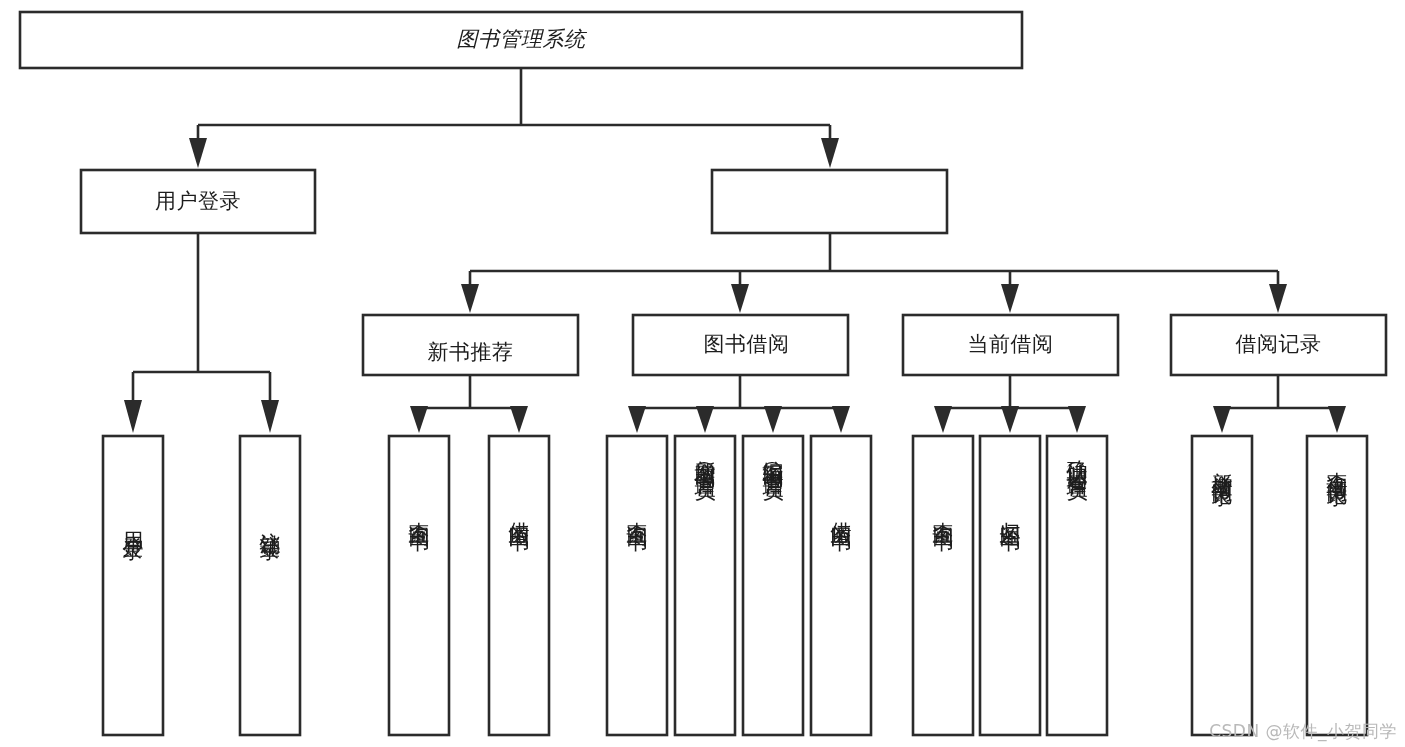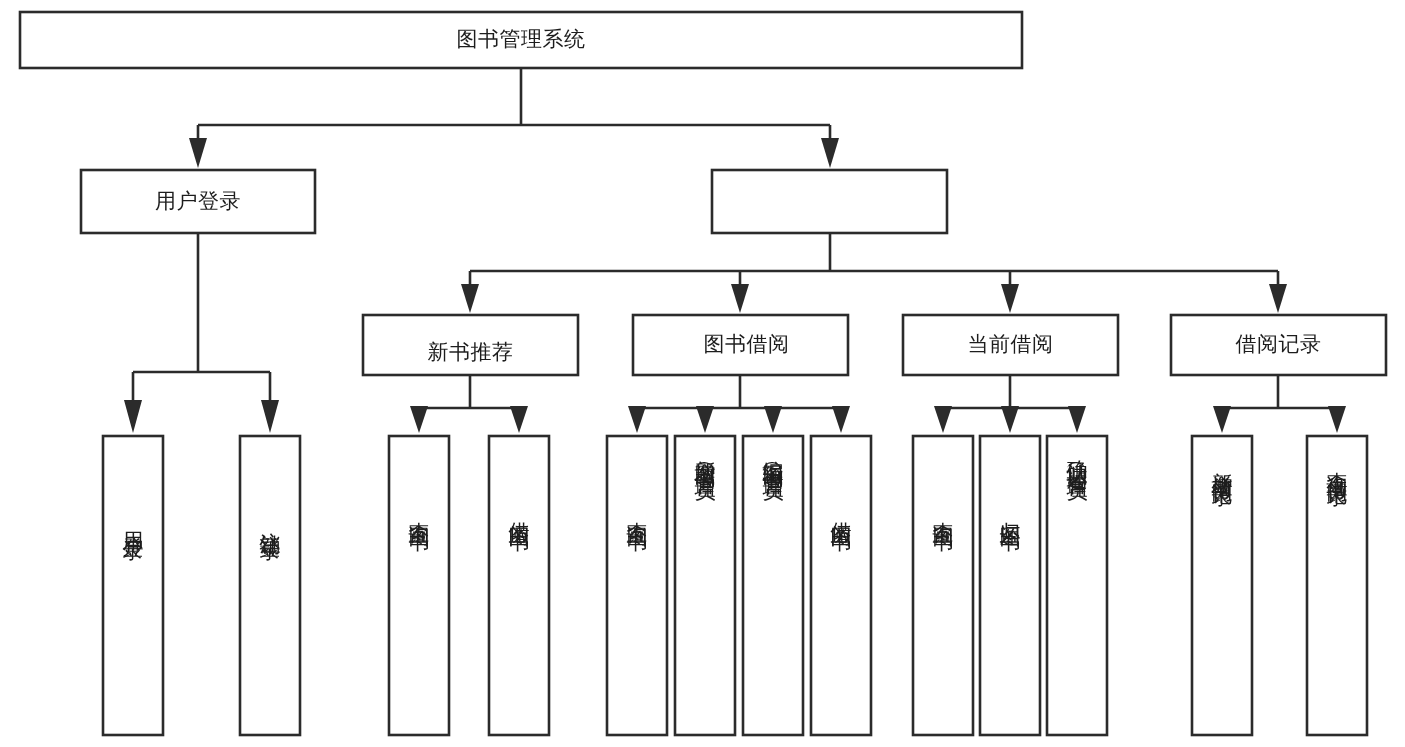--- a/index.html
+++ b/index.html
@@ -170,21 +170,21 @@
 
     <rect class="node-rect" x="913" y="436" width="60" height="299"></rect>
     <rect class="node-rect" x="980" y="436" width="60" height="299"></rect>
     <rect class="node-rect" x="1047" y="436" width="60" height="299"></rect>
 
     <rect class="node-rect" x="1192" y="436" width="60" height="299"></rect>
     <rect class="node-rect" x="1307" y="436" width="60" height="299"></rect>
 
   </svg>
 
-  <div class="node-label horizontal" style="left:20px;  top:12px;  width:1002px; height:56px;">图书管理系统</div>
+  <div class="node-label horizontal" style="left:20px;  top:12px;  width:1002px; height:56px;font-style:italic;">图书管理系统</div>
 
   <div class="node-label horizontal" style="left:81px;  top:170px; width:234px; height:63px;">用户登录</div>
 
   <div class="node-label horizontal" style="left:363px; top:315px; width:215px; height:76px;">新书推荐</div>
   <div class="node-label horizontal" style="left:633px; top:315px; width:215px; height:60px;padding-left:12px;">图书借阅</div>
   <div class="node-label horizontal" style="left:903px; top:315px; width:215px; height:60px;border-radius:15px;">当前借阅</div>
   <div class="node-label horizontal" style="left:1171px;top:315px; width:215px; height:60px;">借阅记录</div>
 
   <div class="node-label vertical" style="left:103px; top:515px; width:60px; height:220px;">用户登录</div>
   <div class="node-label vertical" style="left:240px; top:515px; width:60px; height:220px;">注销登录</div>
@@ -197,14 +197,15 @@
   <div class="node-label vertical" style="left:743px; top:443px; width:60px; height:292px;">编辑图书（管理员）</div>
   <div class="node-label vertical" style="left:811px; top:505px; width:60px; height:230px;">借阅图书</div>
 
   <div class="node-label vertical" style="left:913px; top:505px; width:60px; height:230px;">查询图书</div>
   <div class="node-label vertical" style="left:980px; top:505px; width:60px; height:230px;">归还图书</div>
   <div class="node-label vertical" style="left:1047px;top:443px; width:60px; height:292px;">确认归还（管理员）</div>
 
   <div class="node-label vertical" style="left:1192px;top:455px; width:60px; height:280px;">新增借阅记录</div>
   <div class="node-label vertical" style="left:1307px;top:455px; width:60px; height:280px;">查询借阅记录</div>
 
+  <div class="watermark">CSDN @软件_小贺同学</div>
 
 </div>
 
 </body></html>

